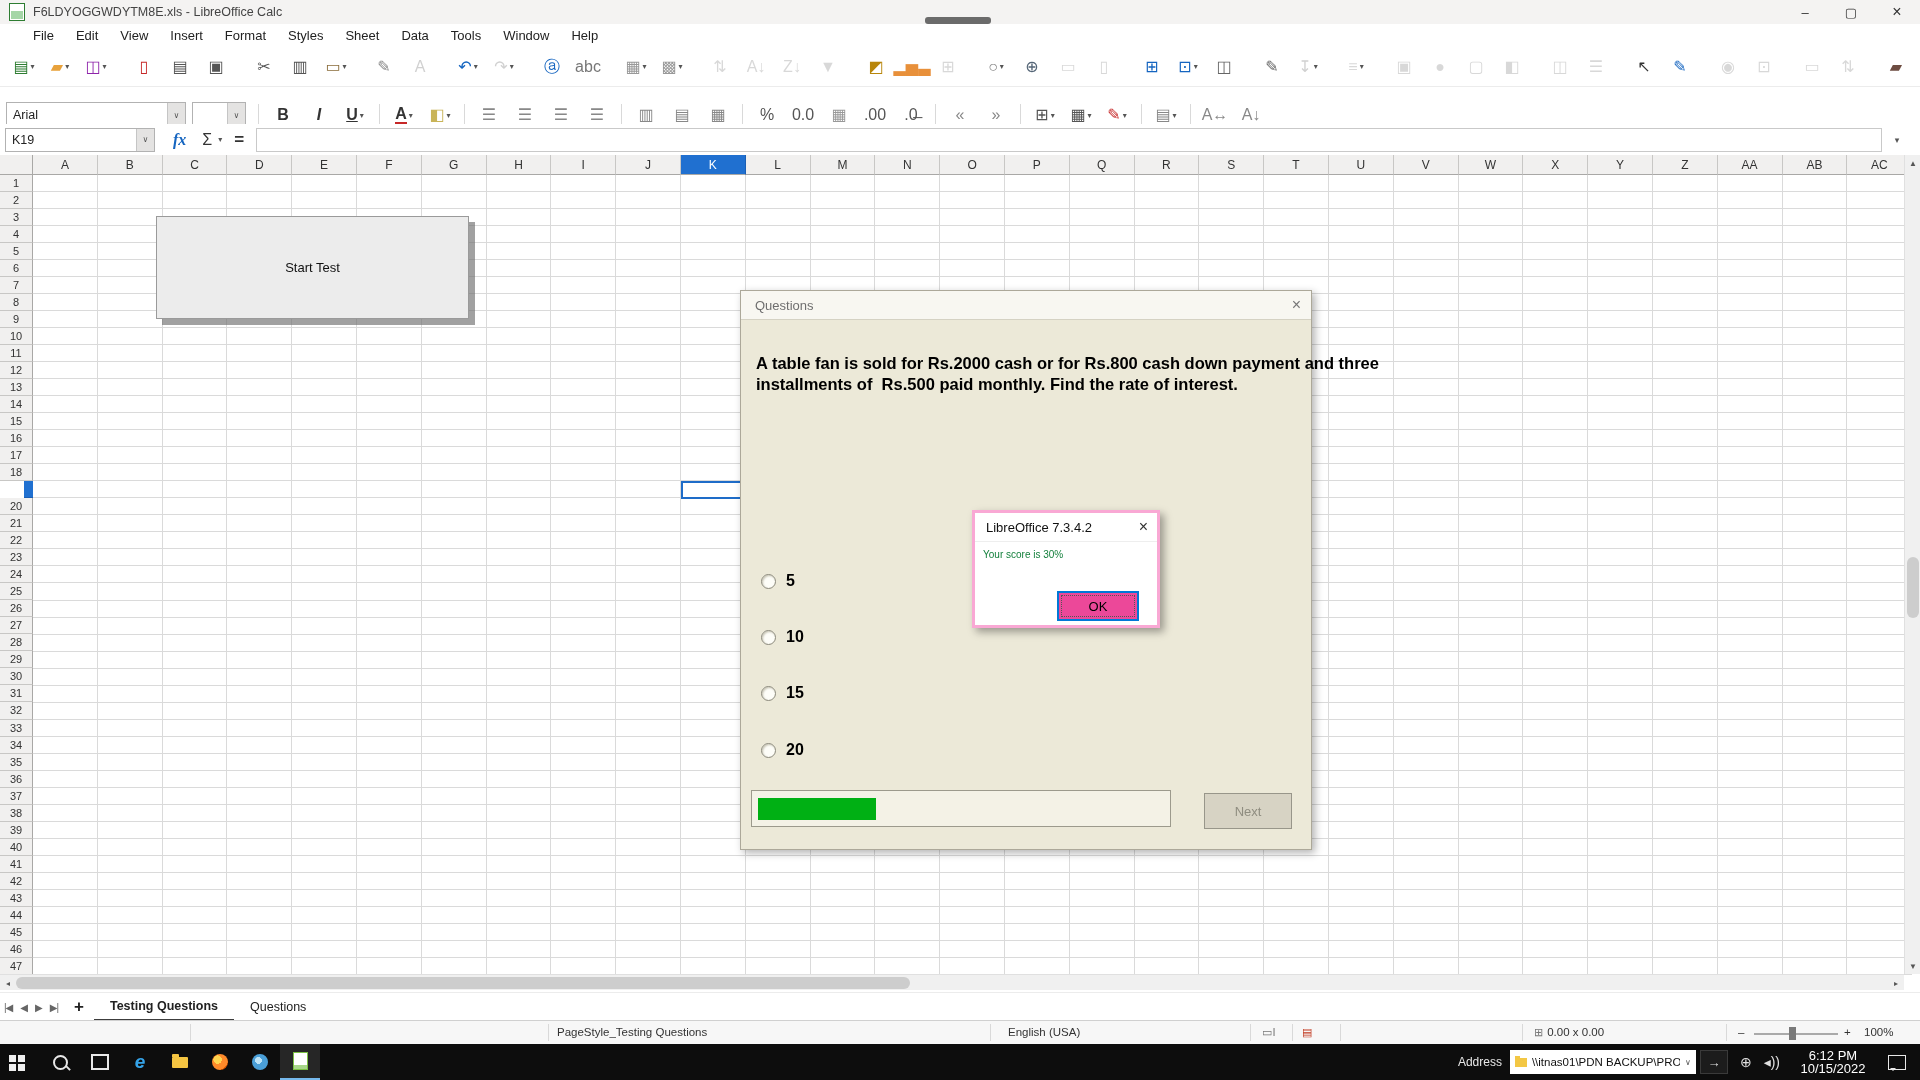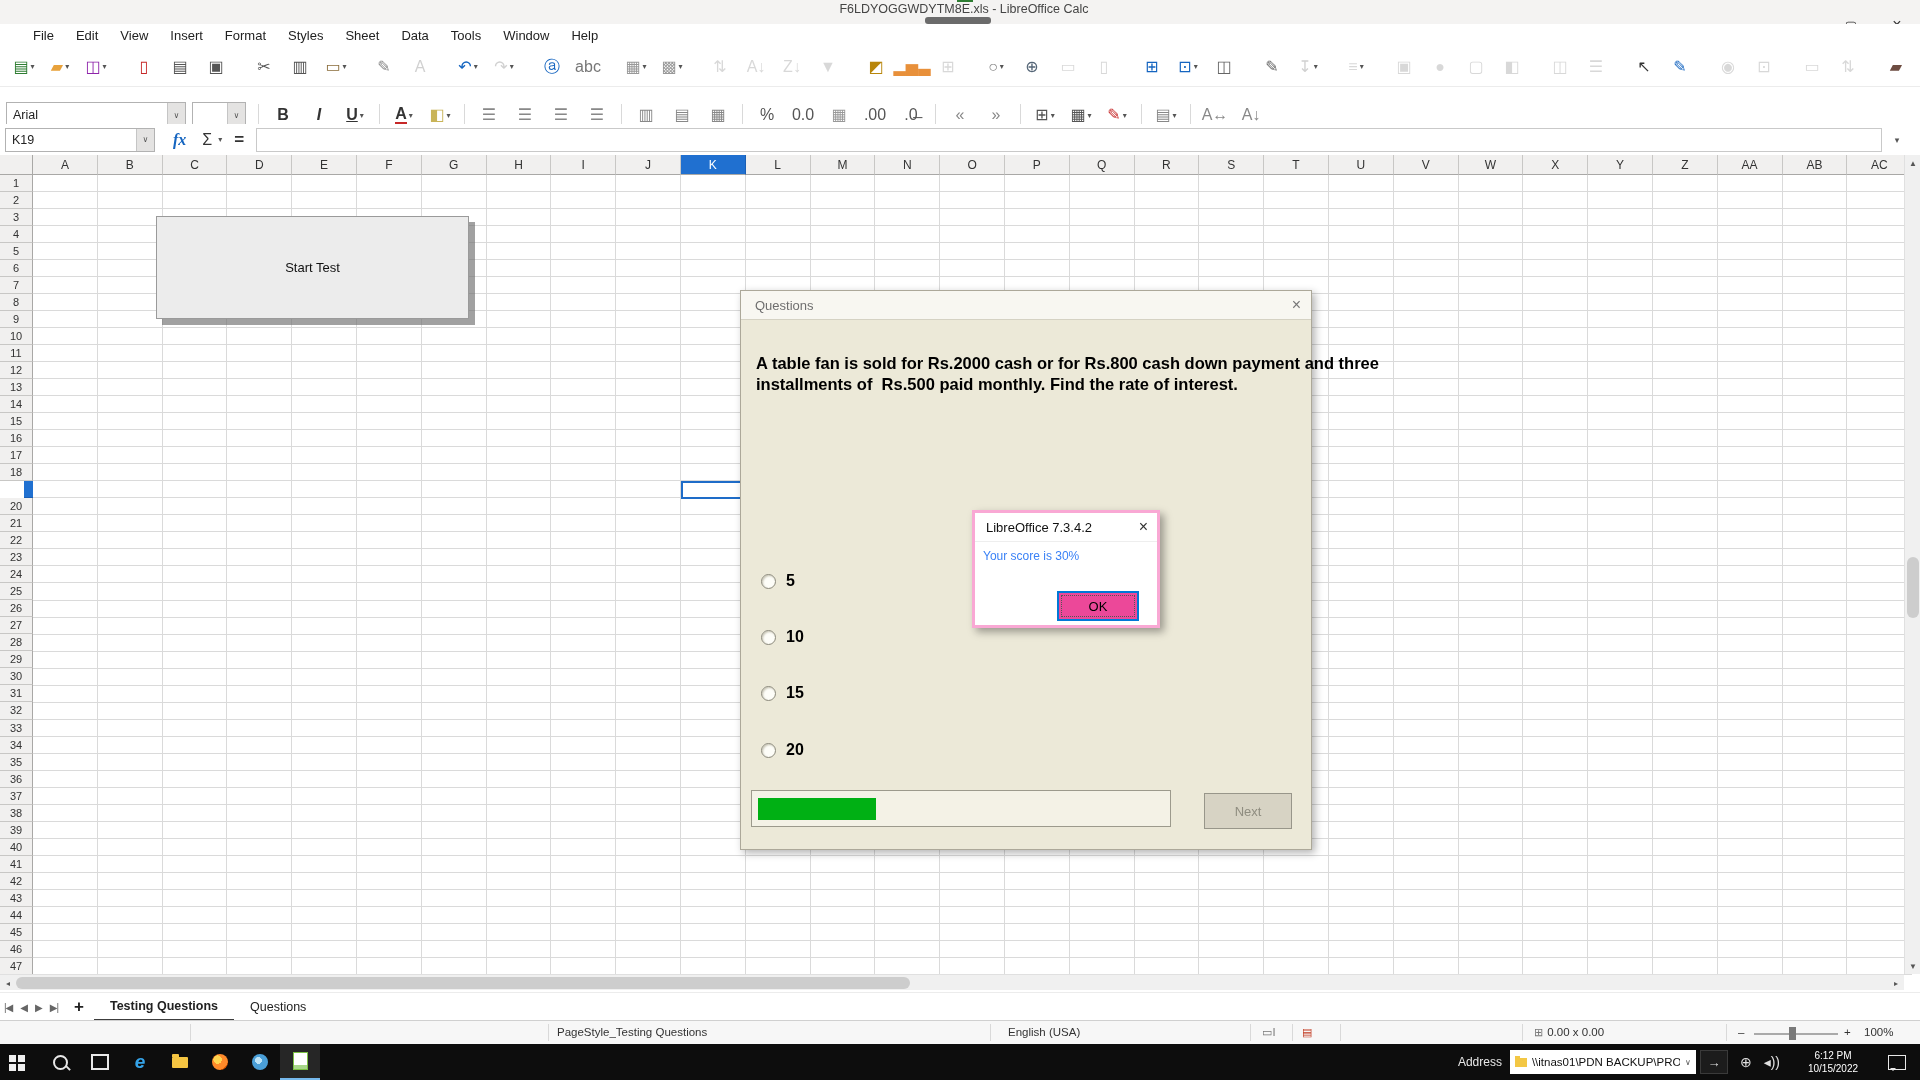--- a/index.html
+++ b/index.html
@@ -1,20 +1,20 @@
 <!DOCTYPE html>
 <html><head>
 <meta charset="utf-8">
 <style>
   html,body{margin:0;padding:0;background:#444;}
   #app{position:relative;width:1920px;height:1080px;background:#fff;overflow:hidden;
        font-family:"Liberation Sans",sans-serif;color:#222;}
   
   .titlebar{position:absolute;left:0;top:0;width:1920px;height:24px;background:#f4f3f2;
-            display:flex;align-items:center;border-bottom:1px solid #e3e2e1;flex-direction:column;}
+            display:flex;align-items:center;border-bottom:1px solid #e3e2e1;}
   .app-ico{width:14px;height:16px;margin-left:9px;background:#fff;border:1px solid #2e7d32;
            box-shadow:inset 0 0 0 1px #fff, inset 0 -9px 0 0 #a5d6a7;position:relative;}
   .title-text{margin-left:8px;font-size:12.5px;color:#444;}
   .win-btns{margin-left:auto;display:flex;height:100%;}
   .win-btn{width:46px;height:100%;display:flex;align-items:center;justify-content:center;
            font-size:13px;color:#333;}
   
   .menubar{position:absolute;left:0;top:24px;width:1920px;height:23px;background:#fff;
            display:flex;align-items:center;padding-left:22px;box-sizing:border-box;}
   .menu-item{padding:0 11px;font-size:13px;color:#222;line-height:23px;}
@@ -94,21 +94,21 @@
   .progress-fill{position:absolute;left:6px;top:7px;width:119px;height:22px;background:#00b014;}
   .next-btn{position:absolute;left:463px;top:502px;width:88px;height:36px;background:#d7d3c4;
             border:1px solid #98968a;box-sizing:border-box;display:flex;align-items:center;justify-content:center;
             font-size:13px;color:#8f8d80;}
   
   .sdlg{position:absolute;left:972px;top:510px;width:188px;height:118px;background:#fff;
         border:3px solid #f9a8d4;box-shadow:4px 4px 8px rgba(0,0,0,.35);box-sizing:border-box;}
   .sdlg-title{height:28px;display:flex;align-items:center;border-bottom:1px solid #eee;}
   .sdlg-title .t{font-size:13px;color:#111;margin-left:11px;}
   .sdlg-close{margin-left:auto;margin-right:9px;font-size:16px;color:#333;}
-  .sdlg-msg{position:absolute;left:8px;top:36px;font-size:12px;color:#3b82f6;}
+  .sdlg-msg{position:absolute;left:8px;top:36px;font-size:10px;color:#15803d;}
   .ok-btn{position:absolute;left:82px;top:78px;width:82px;height:30px;background:#ec4899;
           border:2px solid #0078d7;box-sizing:border-box;display:flex;align-items:center;justify-content:center;
           font-size:13px;color:#000;outline:1px dotted #555;outline-offset:-5px;}
   
   .tabrow{position:absolute;left:0;top:992px;width:1920px;height:28px;background:#fff;
           display:flex;align-items:center;border-top:1px solid #ececec;}
   .nav-arr{font-size:10px;color:#666;margin:0 4px;letter-spacing:-1px;}
   .add-sheet{font-size:17px;color:#222;margin:0 10px 0 12px;font-weight:bold;}
   .sheet-tab{height:26px;display:flex;align-items:center;padding:0 16px;font-size:12.5px;color:#222;position:relative;}
   .sheet-tab.active{background:#fff;font-weight:bold;border-bottom:3px solid #3c3c3c;}
@@ -138,21 +138,21 @@
             box-shadow:inset 0 -10px 0 -6px #a8d68a;}
   .addr-label{font-size:12px;color:#e8e8e8;}
   .addr-box{width:186px;height:24px;background:#fff;display:flex;align-items:center;margin-left:8px;}
   .addr-box .v{font-size:11.5px;color:#111;white-space:nowrap;overflow:hidden;flex:1;}
   .addr-dd{font-size:8px;color:#555;margin:0 5px;}
   .mini-folder{width:12px;height:9px;background:#f3c744;margin:0 5px 0 5px;position:relative;flex:none;}
   .mini-folder::before{content:"";position:absolute;left:0;top:-2px;width:5px;height:2px;background:#f3c744;}
   .go-btn{width:28px;height:24px;background:#1c1c1c;border:1px solid #3a3a3a;display:flex;align-items:center;justify-content:center;
           color:#ddd;font-size:13px;margin-left:4px;box-sizing:border-box;}
   .tray-ico{color:#e0e0e0;font-size:14px;margin-left:12px;}
-  .clock{margin-left:14px;text-align:center;color:#fff;font-size:10px;line-height:13px;width:78px;}
+  .clock{margin-left:14px;text-align:center;color:#fff;font-size:13px;line-height:13px;width:78px;}
   .notif-ico{width:16px;height:13px;border:1.5px solid #e8e8e8;margin-left:16px;margin-right:14px;position:relative;}
   .notif-ico::after{content:"";position:absolute;left:1px;bottom:-5px;border:3px solid transparent;border-top-color:#e8e8e8;}
 </style>
 </head>
 <body>
 
 <div id="app">
 
   <div class="titlebar">
     <div class="app-ico"></div>

